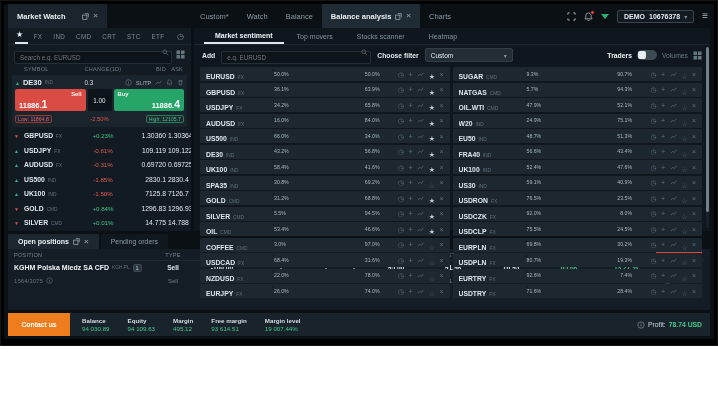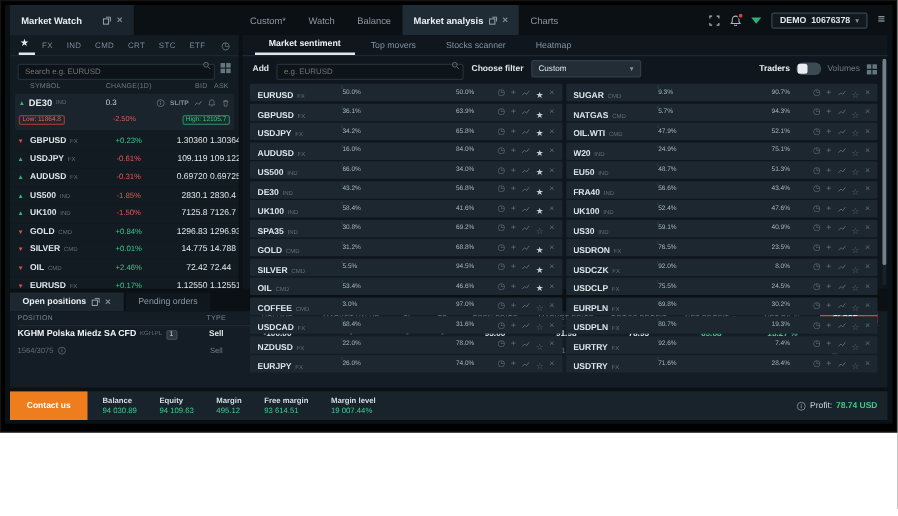--- a/index.html
+++ b/index.html
@@ -199,21 +199,21 @@
             <span>Watch</span>
 
           </div>
 
           <div class="tab nav-tab act-off">
             <span>Balance</span>
 
           </div>
 
           <div class="tab nav-tab act-on">
-            <span>Market analysis</span>
+            <span>Balance analysis</span>
             <span class="tico">
               <span class="icn">
                 <svg class="sv7" viewBox="0 0 10 10">
                   <rect x="1" y="3" width="6" height="6" fill="none" stroke="currentColor" stroke-width="1"></rect>
                   <path d="M4 1h5v5" fill="none" stroke="currentColor" stroke-width="1"></path>
                 </svg>
               </span>
               <span class="tic">×</span>
             </span>
           </div>
@@ -319,20 +319,31 @@
                     <path d="M5 1.2a2.6 2.6 0 0 1 2.6 2.6v1.8l.9 1.4H1.5l.9-1.4V3.8A2.6 2.6 0 0 1 5 1.2z" fill="none" stroke="currentColor" stroke-width=".9"></path>
                     <path d="M4.2 7.8a.8.8 0 0 0 1.6 0" fill="none" stroke="currentColor" stroke-width=".9"></path>
                   </svg>
               </span>
               <span>
                 <svg class="sv7" viewBox="0 0 10 10">
                     <path d="M2 3h6M3.5 3V2h3v1M3 3l.5 5.5h3L7 3" fill="none" stroke="currentColor" stroke-width=".9"></path>
                   </svg>
               </span>
             </span>
+          </div>
+          <div class="f-btns">
+            <div class="sellbtn">
+              <span class="side-lab">Sell</span>
+              <span class="bprice"><span>11886.</span><b>1</b></span>
+            </div>
+            <div class="spread">1.00</div>
+            <div class="buybtn">
+              <span class="side-lab">Buy</span>
+              <span class="bprice"><span>11886.</span><b>4</b></span>
+            </div>
           </div>
           <div class="f-range">
             <span class="fchg">-2.50%</span>
             <span class="lowb">Low: 11864.8</span>
             <span class="highb">High: 12105.7</span>
           </div>
         </div>
 
         <div class="mw-rows">
 

